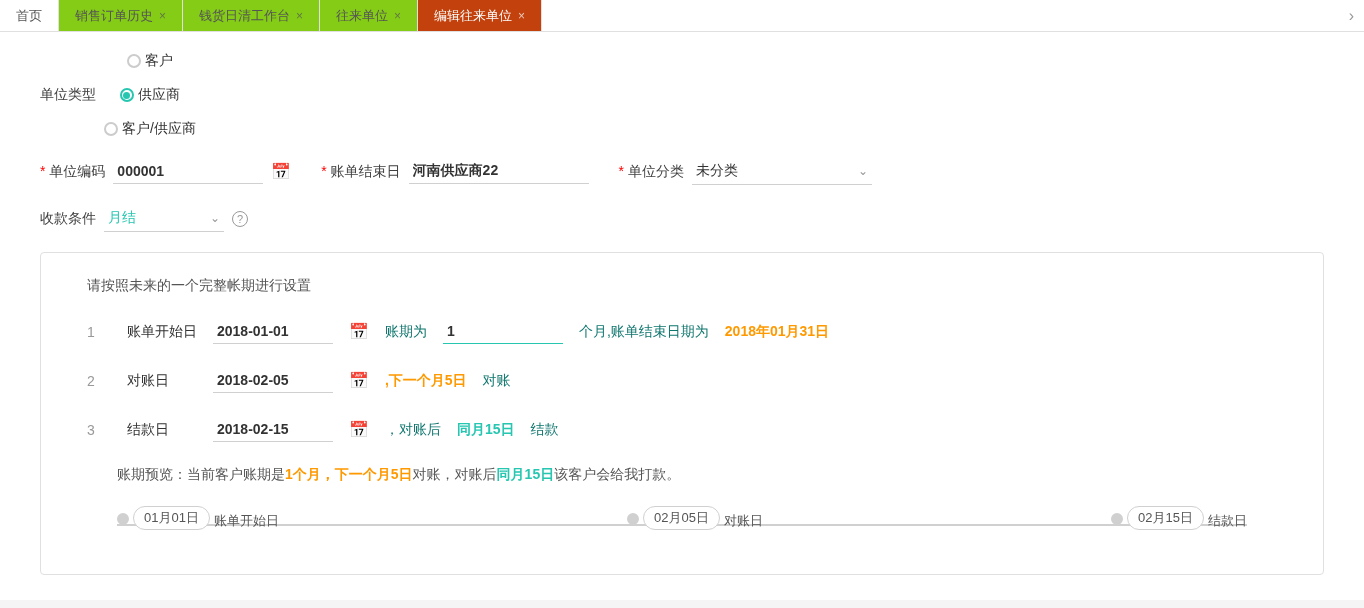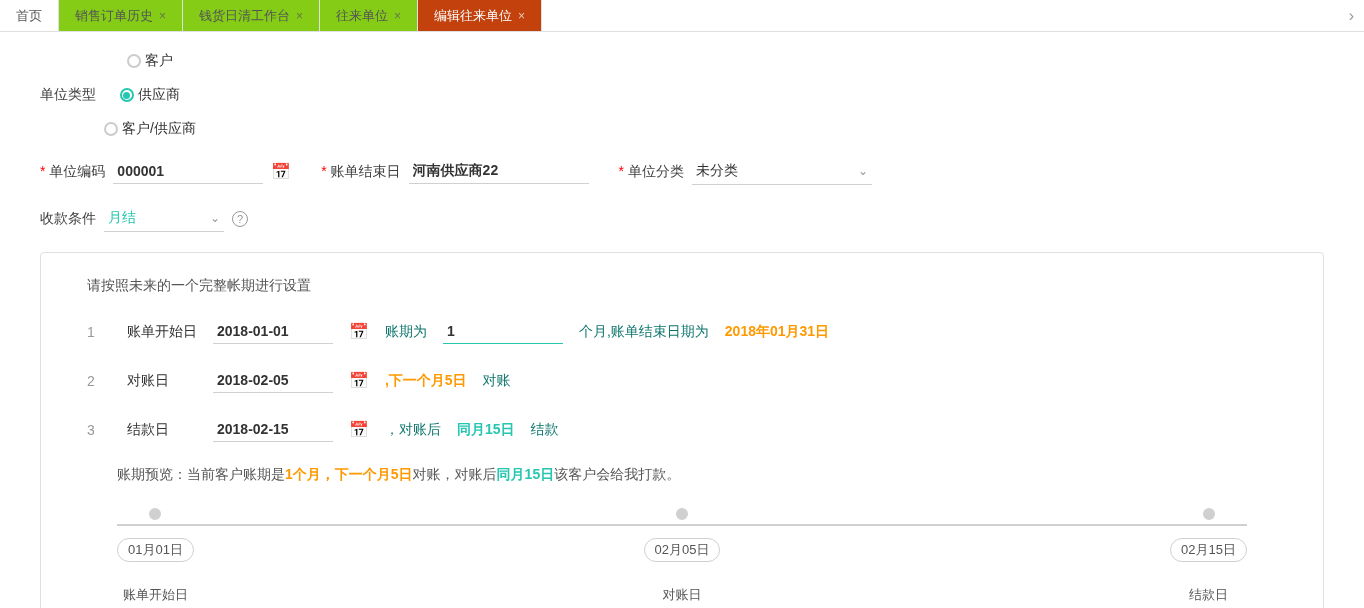--- a/index.html
+++ b/index.html
@@ -217,23 +217,23 @@
     }
     .timeline-items {
       display: flex;
       width: 100%;
       justify-content: space-between;
       position: relative;
       z-index: 1;
     }
     .timeline-node {
       display: flex;
-      flex-direction: column;
-      align-items: center;
-      gap: 20px;
+      flex-direction: row;
+      align-items: center;
+      gap: 4px;
     }
     .timeline-dot {
       width: 12px; height: 12px;
       border-radius: 50%;
       background: #d0d0d0;
       border: 2px solid #d0d0d0;
     }
     .timeline-badge {
       background: #fff;
       border: 1px solid #d0d0d0;

